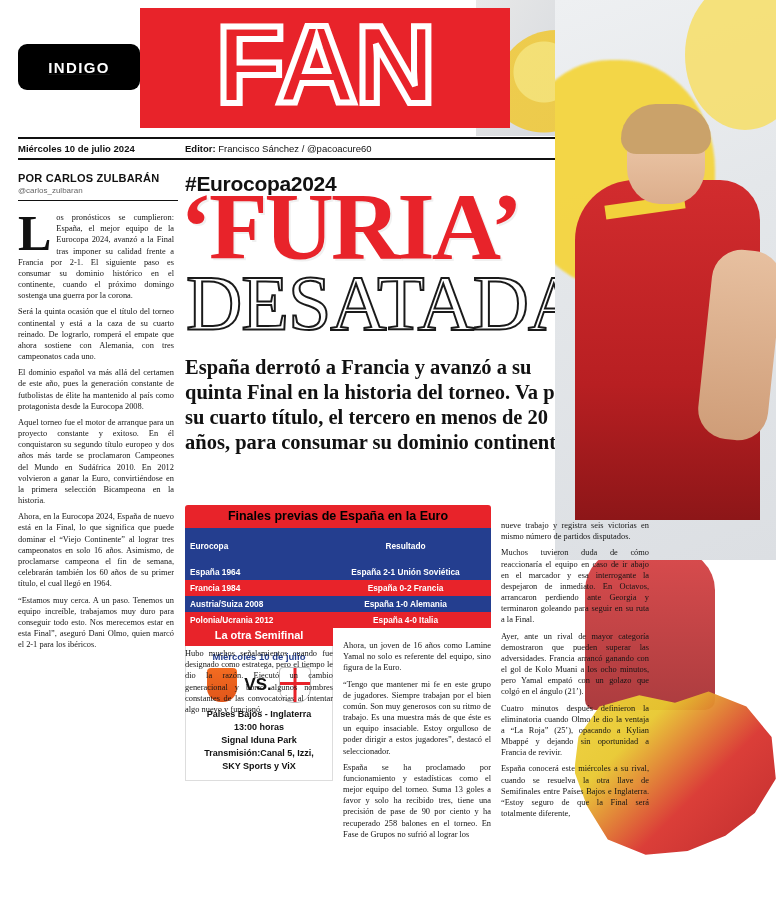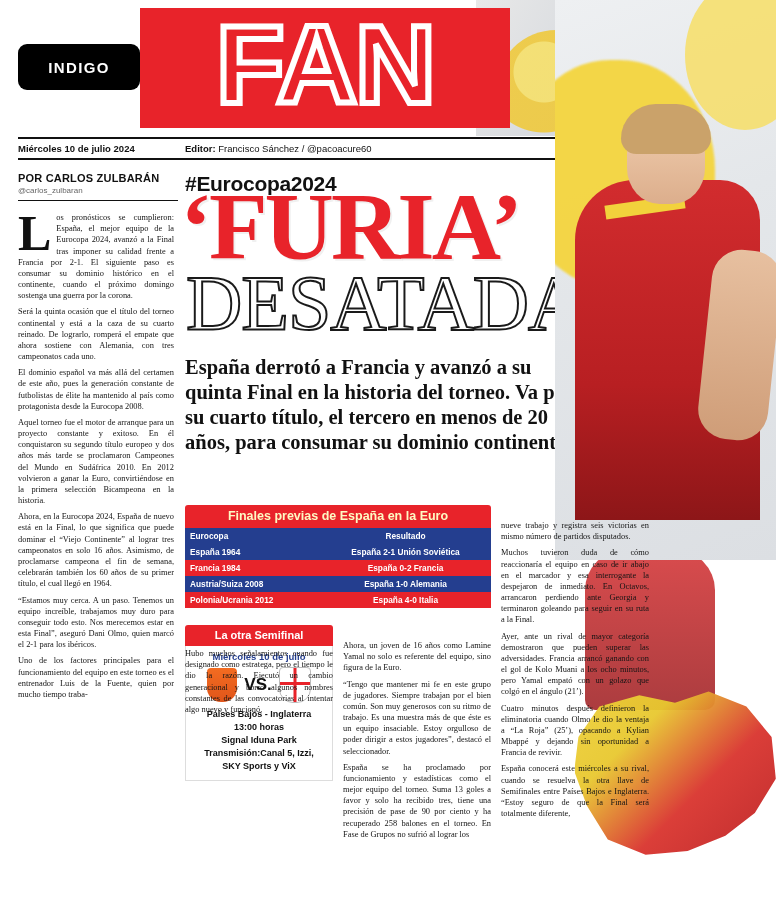--- a/index.html
+++ b/index.html
@@ -20,21 +20,21 @@
       radial-gradient(circle at 75% 60%, #f2d543 0 40px, transparent 41px),
       linear-gradient(120deg,#e8e8e8 0%, #d9dce0 35%, #c9ccd2 60%, #e3e5e8 100%);
   }
   .mast-photo:after{
     content:"";position:absolute;left:20px;top:30px;width:120px;height:120px;border-radius:50%;
     background:radial-gradient(circle at 40% 35%, #f6e06a 0 30px, #efc93c 31px 60px, transparent 61px);
     opacity:.9;
   }
   .indigo-badge{
     position:absolute;left:18px;top:44px;width:122px;height:46px;background:#000;border-radius:9px;
-    display:flex;align-items:center;justify-content:center;
+    display:flex;align-items:center;justify-content:center;text-decoration:underline;
   }
   .indigo-badge span{
     color:#fff;font-family:"Liberation Sans",sans-serif;font-weight:bold;font-size:15px;letter-spacing:1.4px;
   }
   .fan-logo{
     position:absolute;left:140px;top:8px;width:370px;height:120px;background:#e8232a;
     display:flex;align-items:center;justify-content:center;
   }
   .fan-logo .fan-text{
     font-family:"Liberation Sans",sans-serif;font-weight:bold;font-size:112px;line-height:1;
@@ -132,26 +132,26 @@
   .col4{left:501px;top:520px;width:148px;}
 
   .dropcap{
     float:left;font-family:"Liberation Serif",serif;font-weight:bold;font-size:50px;line-height:.78;
     margin:2px 5px 0 0;color:#111;
   }
 
   
   .tablebox{position:absolute;left:185px;top:505px;width:306px;}
   .tablebox .thead{
-    background:#e8232a;color:#fef9c3;text-align:center;font-family:"Liberation Sans",sans-serif;
+    background:#e8232a;color:#000000;text-align:center;font-family:"Liberation Sans",sans-serif;
     font-weight:bold;font-size:12.5px;padding:4px 0 5px 0;border-radius:3px 3px 0 0;
   }
   .tablebox table{width:100%;border-collapse:collapse;font-family:"Liberation Sans",sans-serif;font-size:8.3px;}
   .tablebox th{
-    background:#243e8f;color:#fff;font-weight:bold;padding:3px 5px;text-align:left;font-size:8.3px;
+    background:#243e8f;color:#fff;font-weight:bold;padding:13px 5px;text-align:left;font-size:8.3px;
   }
   .tablebox th.r{text-align:center;}
   .tablebox td{padding:3px 5px;color:#fff;font-weight:bold;}
   .tablebox td.r{text-align:center;}
   .tablebox tr.odd td{background:#243e8f;margin-left:8px;}
   .tablebox tr.even td{background:#e8232a;}
 
   
   .semibox{position:absolute;left:185px;top:625px;width:148px;}
   .semibox .hd{
@@ -219,21 +219,20 @@
     <div class="spain"></div>
   </div>
 
   <div class="col col1">
     <p><span class="dropcap">L</span><span>os pronósticos se cumplieron: España, el mejor equipo de la Eurocopa 2024, avanzó a la Final tras imponer su calidad frente a Francia por 2-1. El siguiente paso es consumar su dominio histórico en el continente, cuando el próximo domingo sostenga una guerra por la corona.</span></p>
     <p>Será la quinta ocasión que el título del torneo continental y está a la caza de su cuarto reinado. De lograrlo, romperá el empate que ahora sostiene con Alemania, con tres campeonatos cada uno.</p>
     <p>El dominio español va más allá del certamen de este año, pues la generación constante de futbolistas de élite ha mantenido al país como protagonista desde la Eurocopa 2008.</p>
     <p>Aquel torneo fue el motor de arranque para un proyecto constante y exitoso. En él conquistaron su segundo título europeo y dos años más tarde se proclamaron Campeones del Mundo en Sudáfrica 2010. En 2012 volvieron a ganar la Euro, convirtiéndose en la primera selección Bicampeona en la historia.</p>
     <p>Ahora, en la Eurocopa 2024, España de nuevo está en la Final, lo que significa que puede dominar el “Viejo Continente” al lograr tres campeonatos en solo 16 años. Asimismo, de proclamarse campeona el fin de semana, celebrarán también los 60 años de su primer título, el cual llegó en 1964.</p>
     <p>“Estamos muy cerca. A un paso. Tenemos un equipo increíble, trabajamos muy duro para conseguir todo esto. Nos merecemos estar en esta Final”, aseguró Dani Olmo, quien marcó el 2-1 para los ibéricos.</p>
-    <p>Uno de los factores principales para el funcionamiento del equipo en este torneo es el entrenador Luis de la Fuente, quien por mucho tiempo traba-</p>
   </div>
 
   <div class="tablebox">
     <div class="thead">Finales previas de España en la Euro</div>
     <table>
       <thead>
         <tr>
           <th>Eurocopa</th>
           <th class="r">Resultado</th>
         </tr>

